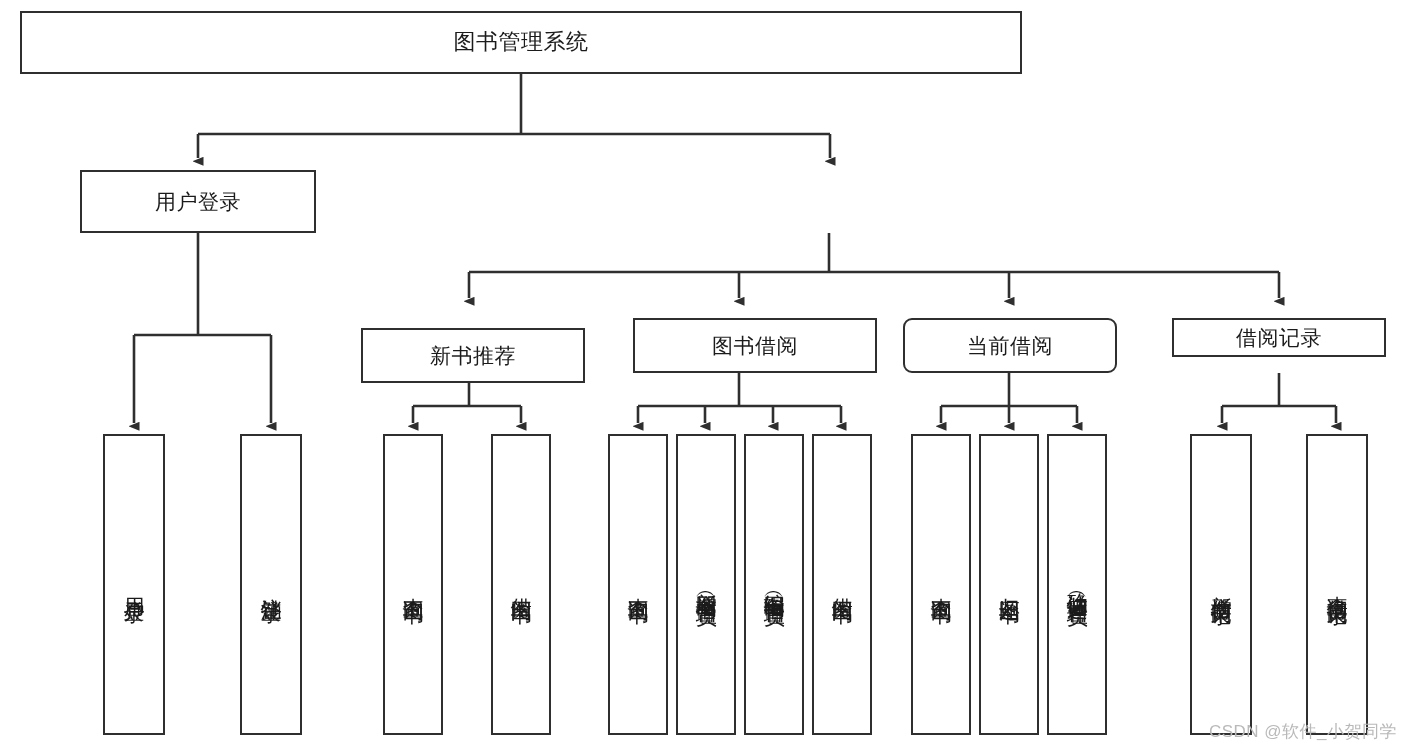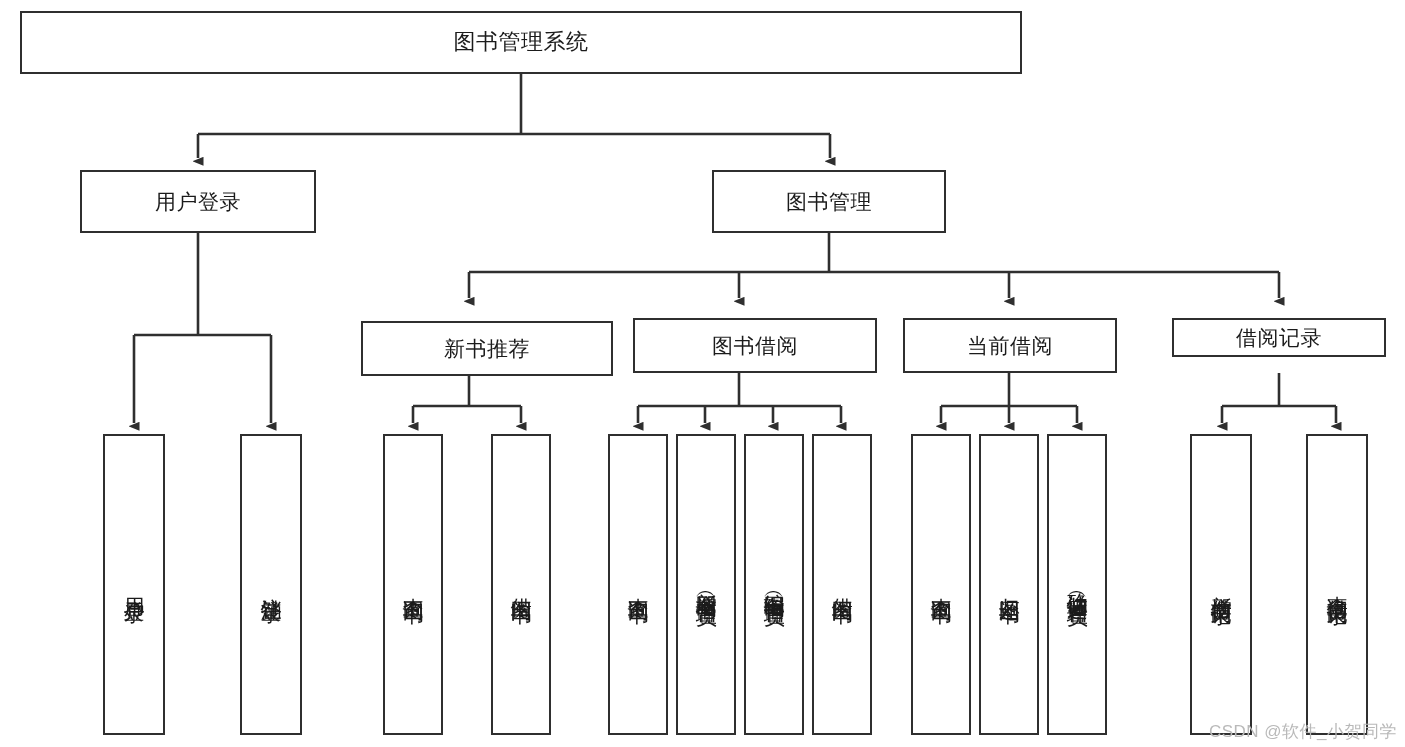--- a/index.html
+++ b/index.html
@@ -133,31 +133,28 @@
     </g>
   </svg>
 
   <div class="node horiz root" style="left:20px; top:11px; width:1002px; height:63px;">
     <span class="node-label">图书管理系统</span>
   </div>
 
   <div class="node horiz" style="left:80px; top:170px; width:236px; height:63px;">
     <span class="node-label">用户登录</span>
   </div>
-  <div class="node horiz" style="left:712px; top:170px; width:234px; height:63px;">
-    <span class="node-label">图书管理</span>
-  </div>
-
-  <div class="node horiz" style="left:361px; top:321px; width:252px; height:55px;">
+
+  <div class="node horiz" style="left:361px; top:328px; width:224px; height:55px;">
     <span class="node-label">新书推荐</span>
   </div>
   <div class="node horiz" style="left:633px; top:318px; width:244px; height:55px;">
     <span class="node-label">图书借阅</span>
   </div>
-  <div class="node horiz" style="left:903px; top:318px; width:214px; height:55px;">
+  <div class="node horiz" style="left:903px; top:318px; width:214px; height:55px;border-radius:9px;">
     <span class="node-label">当前借阅</span>
   </div>
   <div class="node horiz" style="left:1172px; top:318px; width:214px; height:39px;">
     <span class="node-label">借阅记录</span>
   </div>
 
   <div class="node vert" style="left:103px; top:434px; width:62px; height:301px;">
     <span class="node-label">用户登录</span>
   </div>
   <div class="node vert" style="left:240px; top:434px; width:62px; height:301px;">

